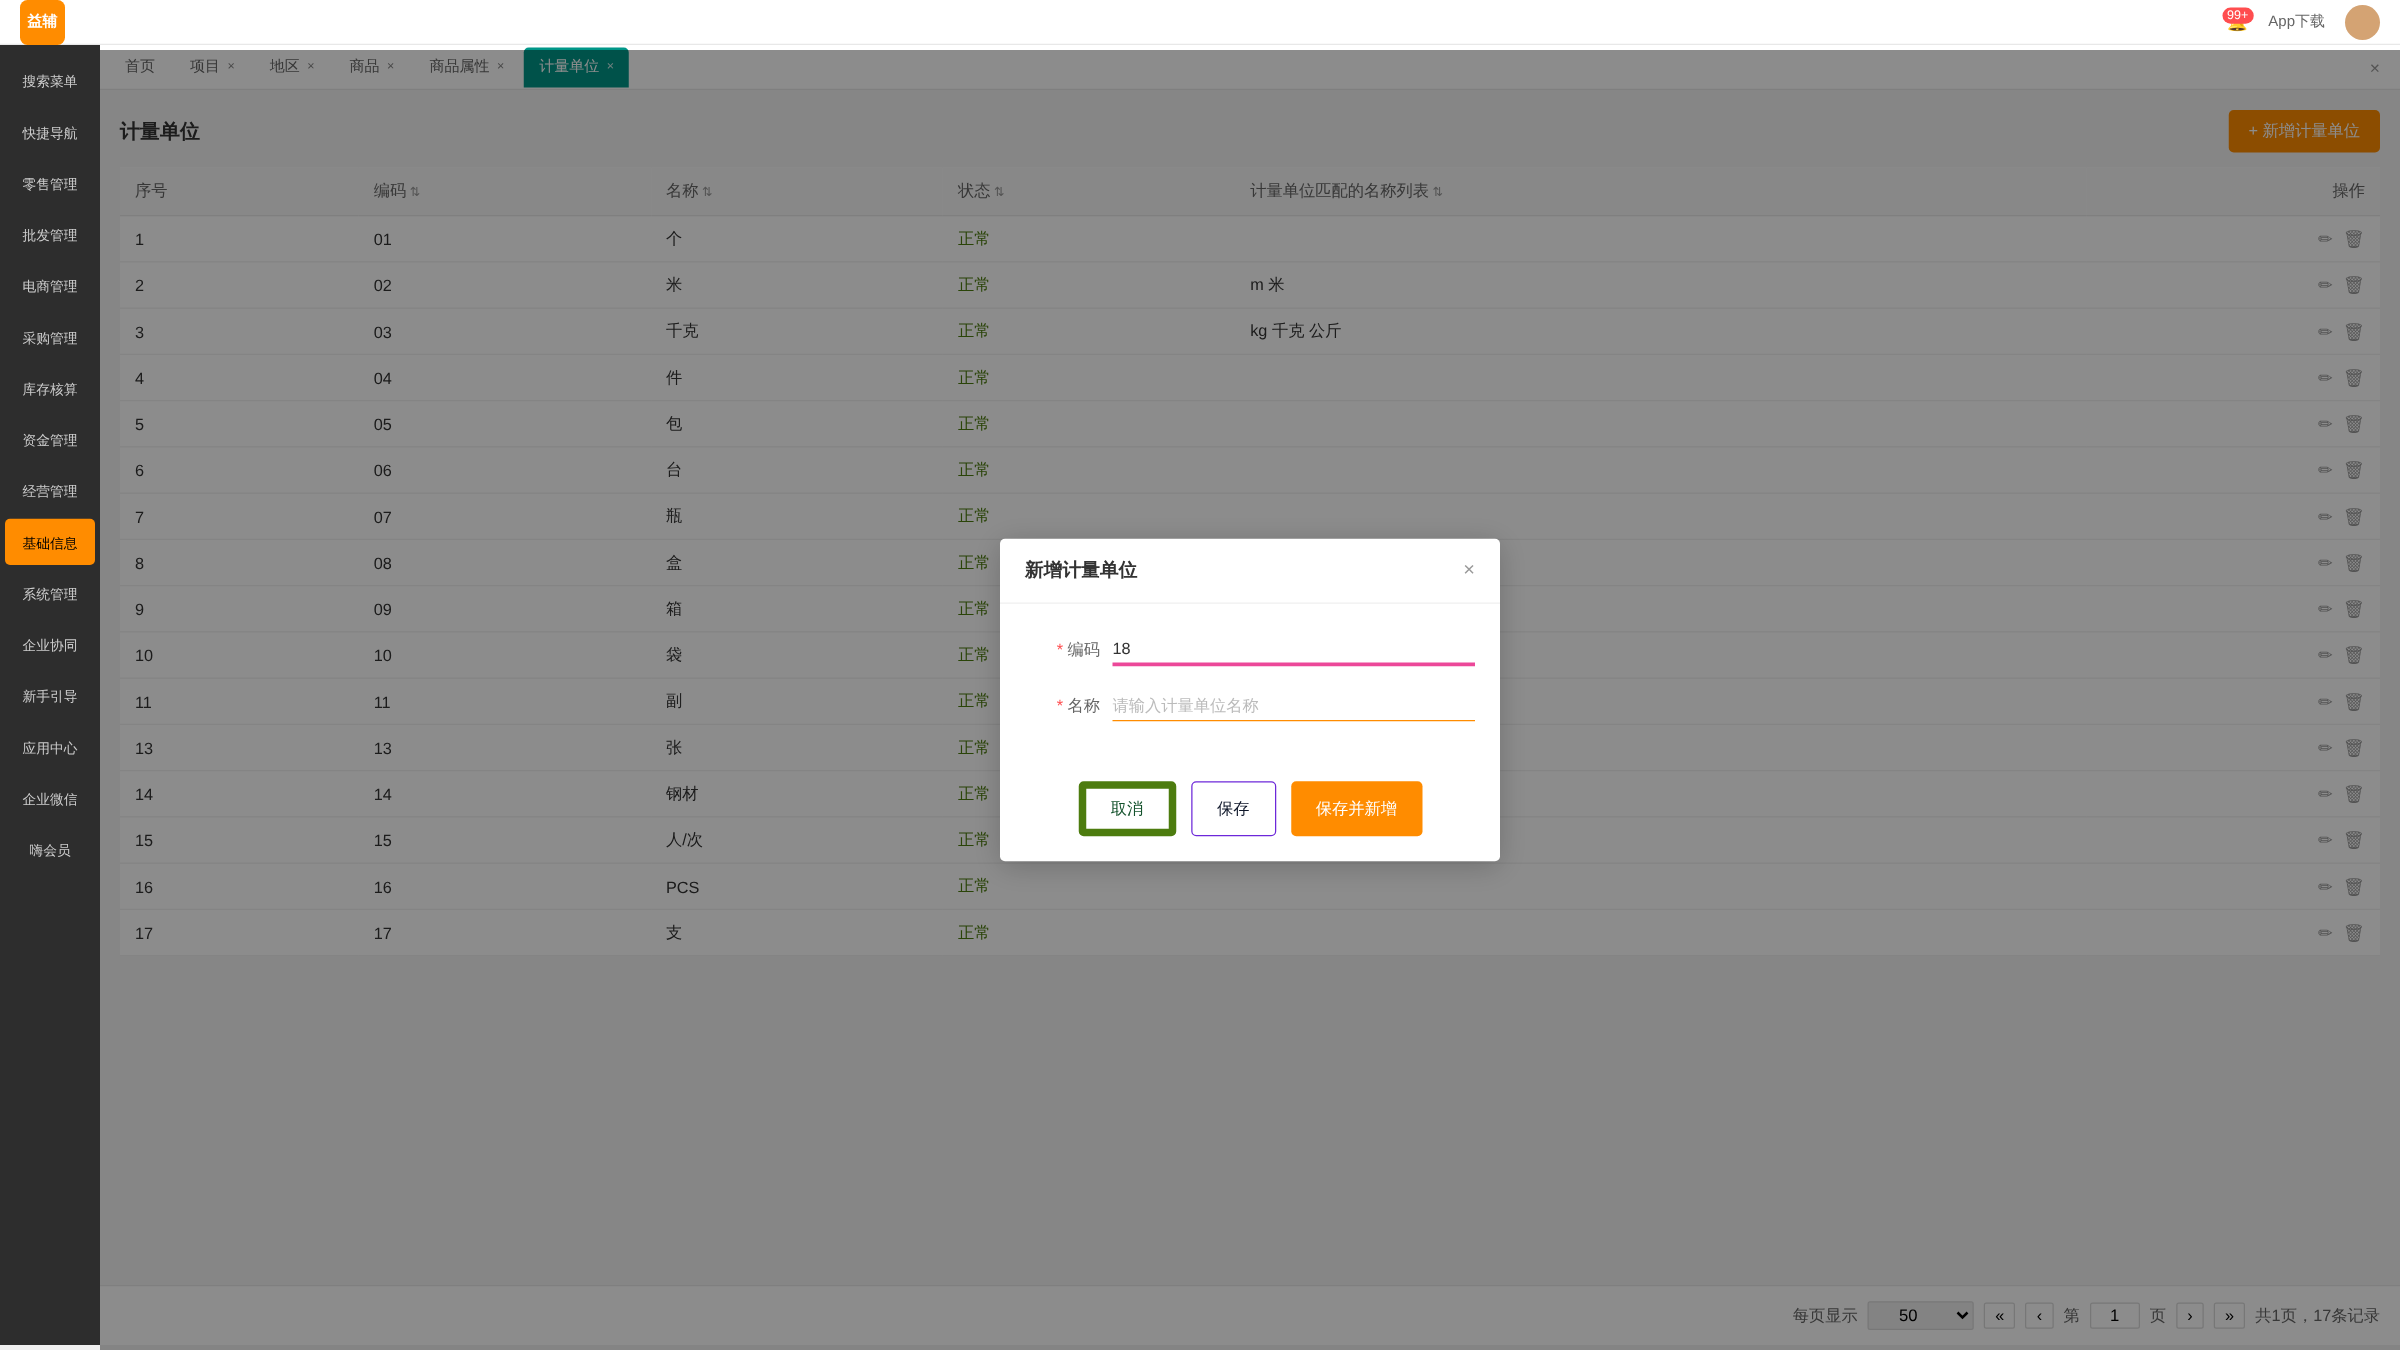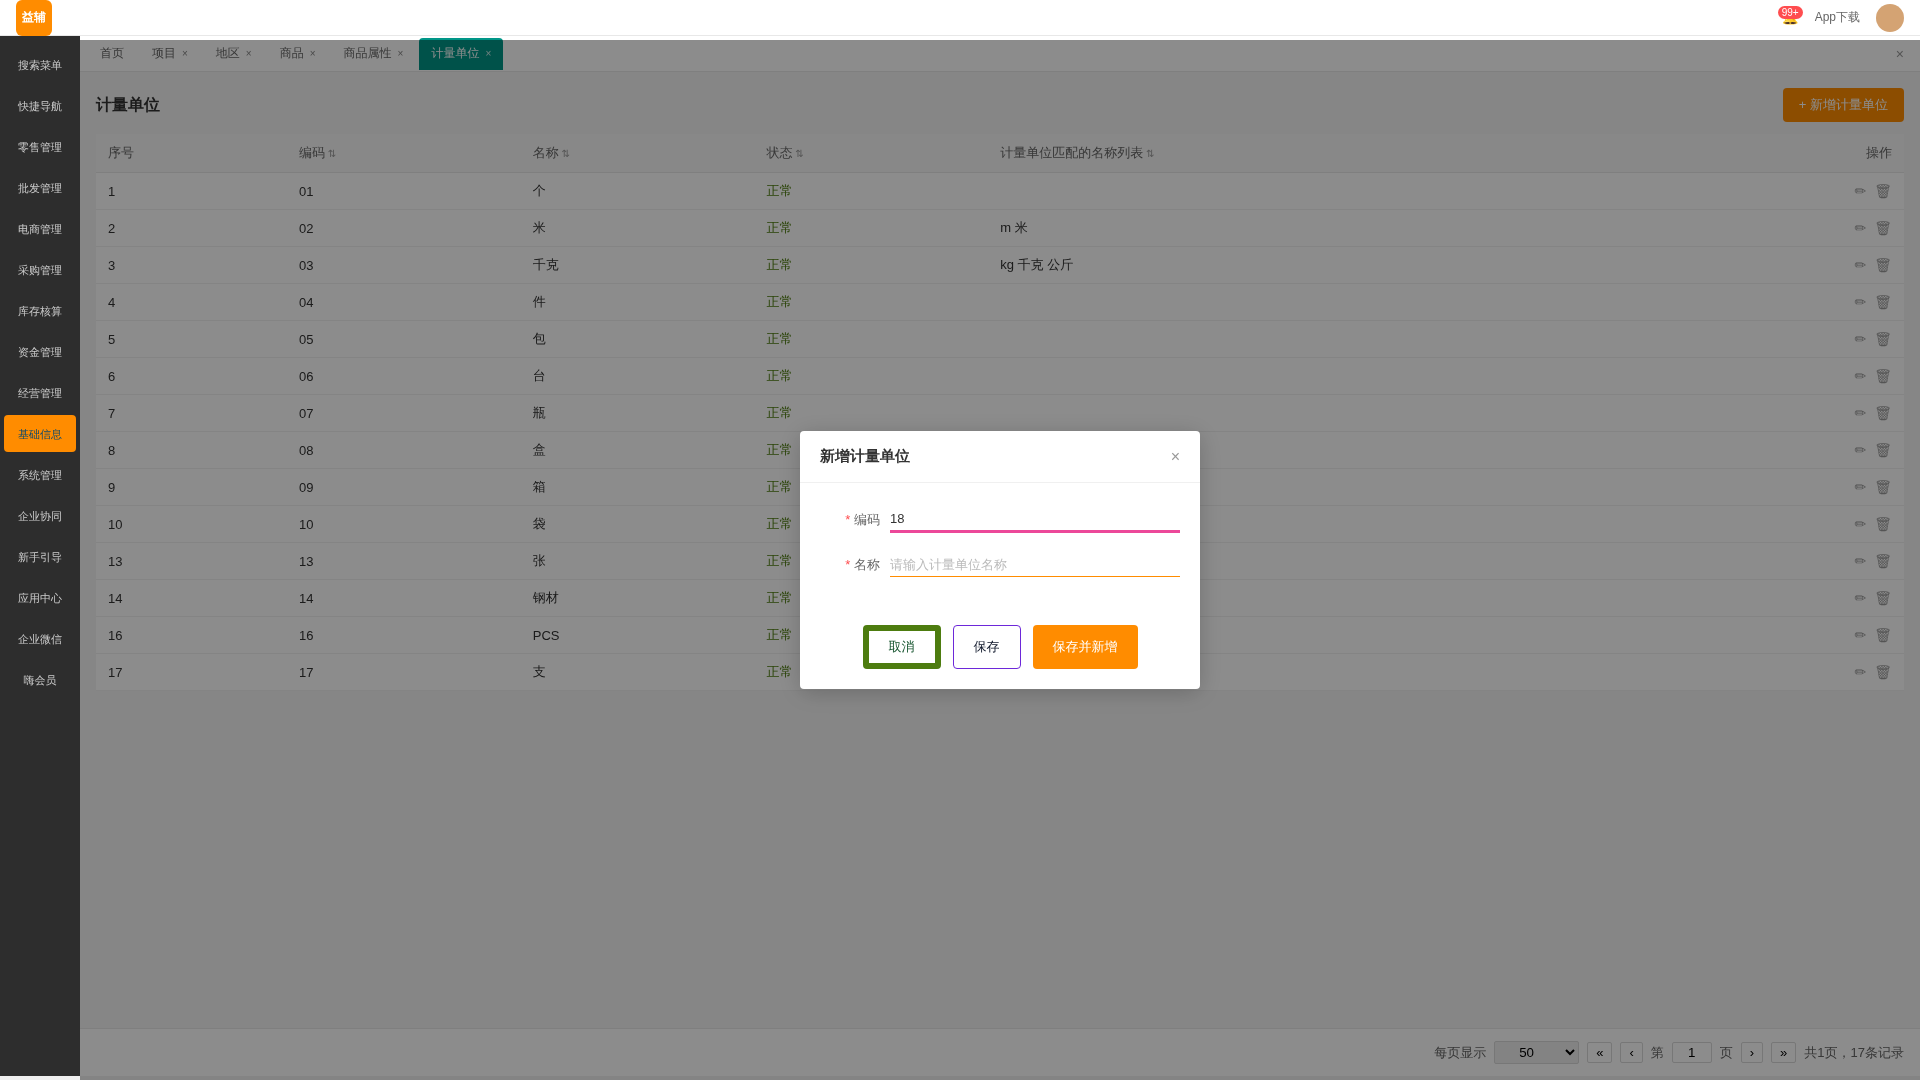--- a/index.html
+++ b/index.html
@@ -37,21 +37,21 @@
     }
     .sidebar-item {
       padding: 10px 8px;
       text-align: center;
       font-size: 12px;
       cursor: pointer;
       color: #ccc;
       border-radius: 4px;
       margin: 2px 4px;
     }
-    .sidebar-item.active { background: #ff8c00; color: #0c4a6e; border-radius: 4px; }
+    .sidebar-item.active { background: #ff8c00; color: #000000; border-radius: 4px; }
     .sidebar-item-text { font-size: 11px; margin-top: 2px; }
 
     
     .main-content { flex: 1; display: flex; flex-direction: column; background: #f5f5f5; overflow: hidden; }
 
     
     .tab-bar {
       background: #fff;
       display: flex;
       align-items: center;
@@ -466,36 +466,62 @@
       <td><span class="status-normal">正常</span></td>
       <td></td>
       <td style="text-align:right;">
         <div class="action-btns" style="justify-content:flex-end;">
           <button class="action-btn">✏</button>
           <button class="action-btn">🗑</button>
         </div>
       </td>
     </tr>
             <tr>
+      <td>11</td>
+      <td>11</td>
+      <td>副</td>
+      <td><span class="status-normal">正常</span></td>
+      <td></td>
+      <td style="text-align:right;">
+        <div class="action-btns" style="justify-content:flex-end;">
+          <button class="action-btn">✏</button>
+          <button class="action-btn">🗑</button>
+        </div>
+      </td>
+    </tr>
+            <tr>
       <td>13</td>
       <td>13</td>
       <td>张</td>
       <td><span class="status-normal">正常</span></td>
       <td></td>
       <td style="text-align:right;">
         <div class="action-btns" style="justify-content:flex-end;">
           <button class="action-btn">✏</button>
           <button class="action-btn">🗑</button>
         </div>
       </td>
     </tr>
             <tr>
       <td>14</td>
       <td>14</td>
       <td>钢材</td>
+      <td><span class="status-normal">正常</span></td>
+      <td></td>
+      <td style="text-align:right;">
+        <div class="action-btns" style="justify-content:flex-end;">
+          <button class="action-btn">✏</button>
+          <button class="action-btn">🗑</button>
+        </div>
+      </td>
+    </tr>
+            <tr>
+      <td>15</td>
+      <td>15</td>
+      <td>人/次</td>
       <td><span class="status-normal">正常</span></td>
       <td></td>
       <td style="text-align:right;">
         <div class="action-btns" style="justify-content:flex-end;">
           <button class="action-btn">✏</button>
           <button class="action-btn">🗑</button>
         </div>
       </td>
     </tr>
             <tr>

